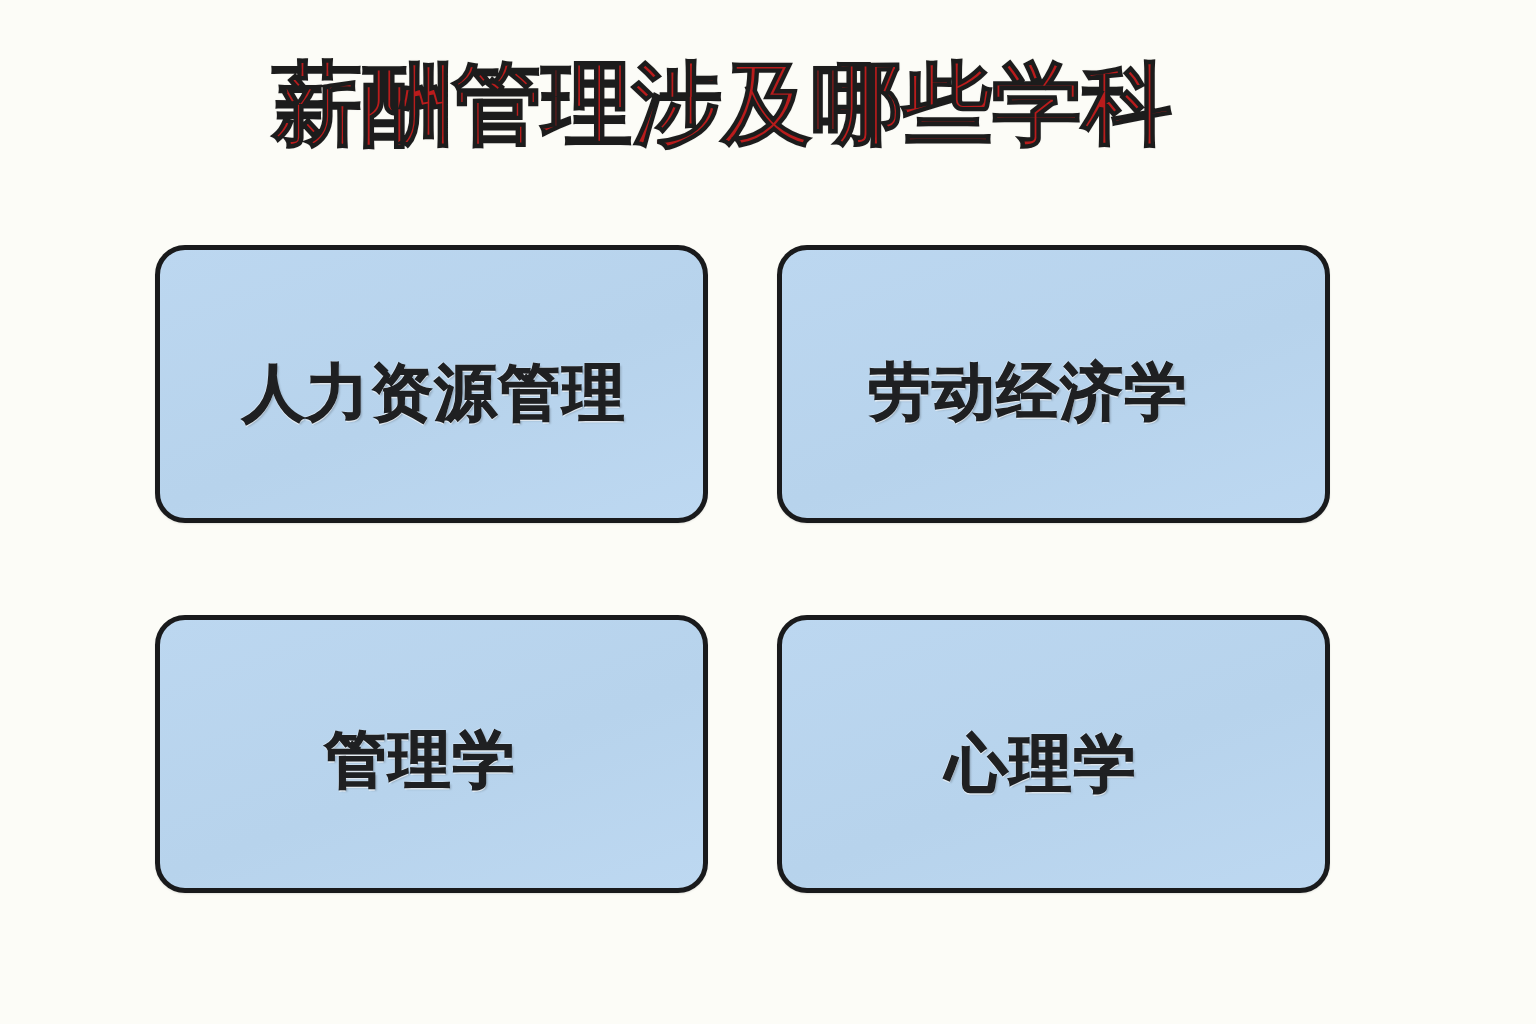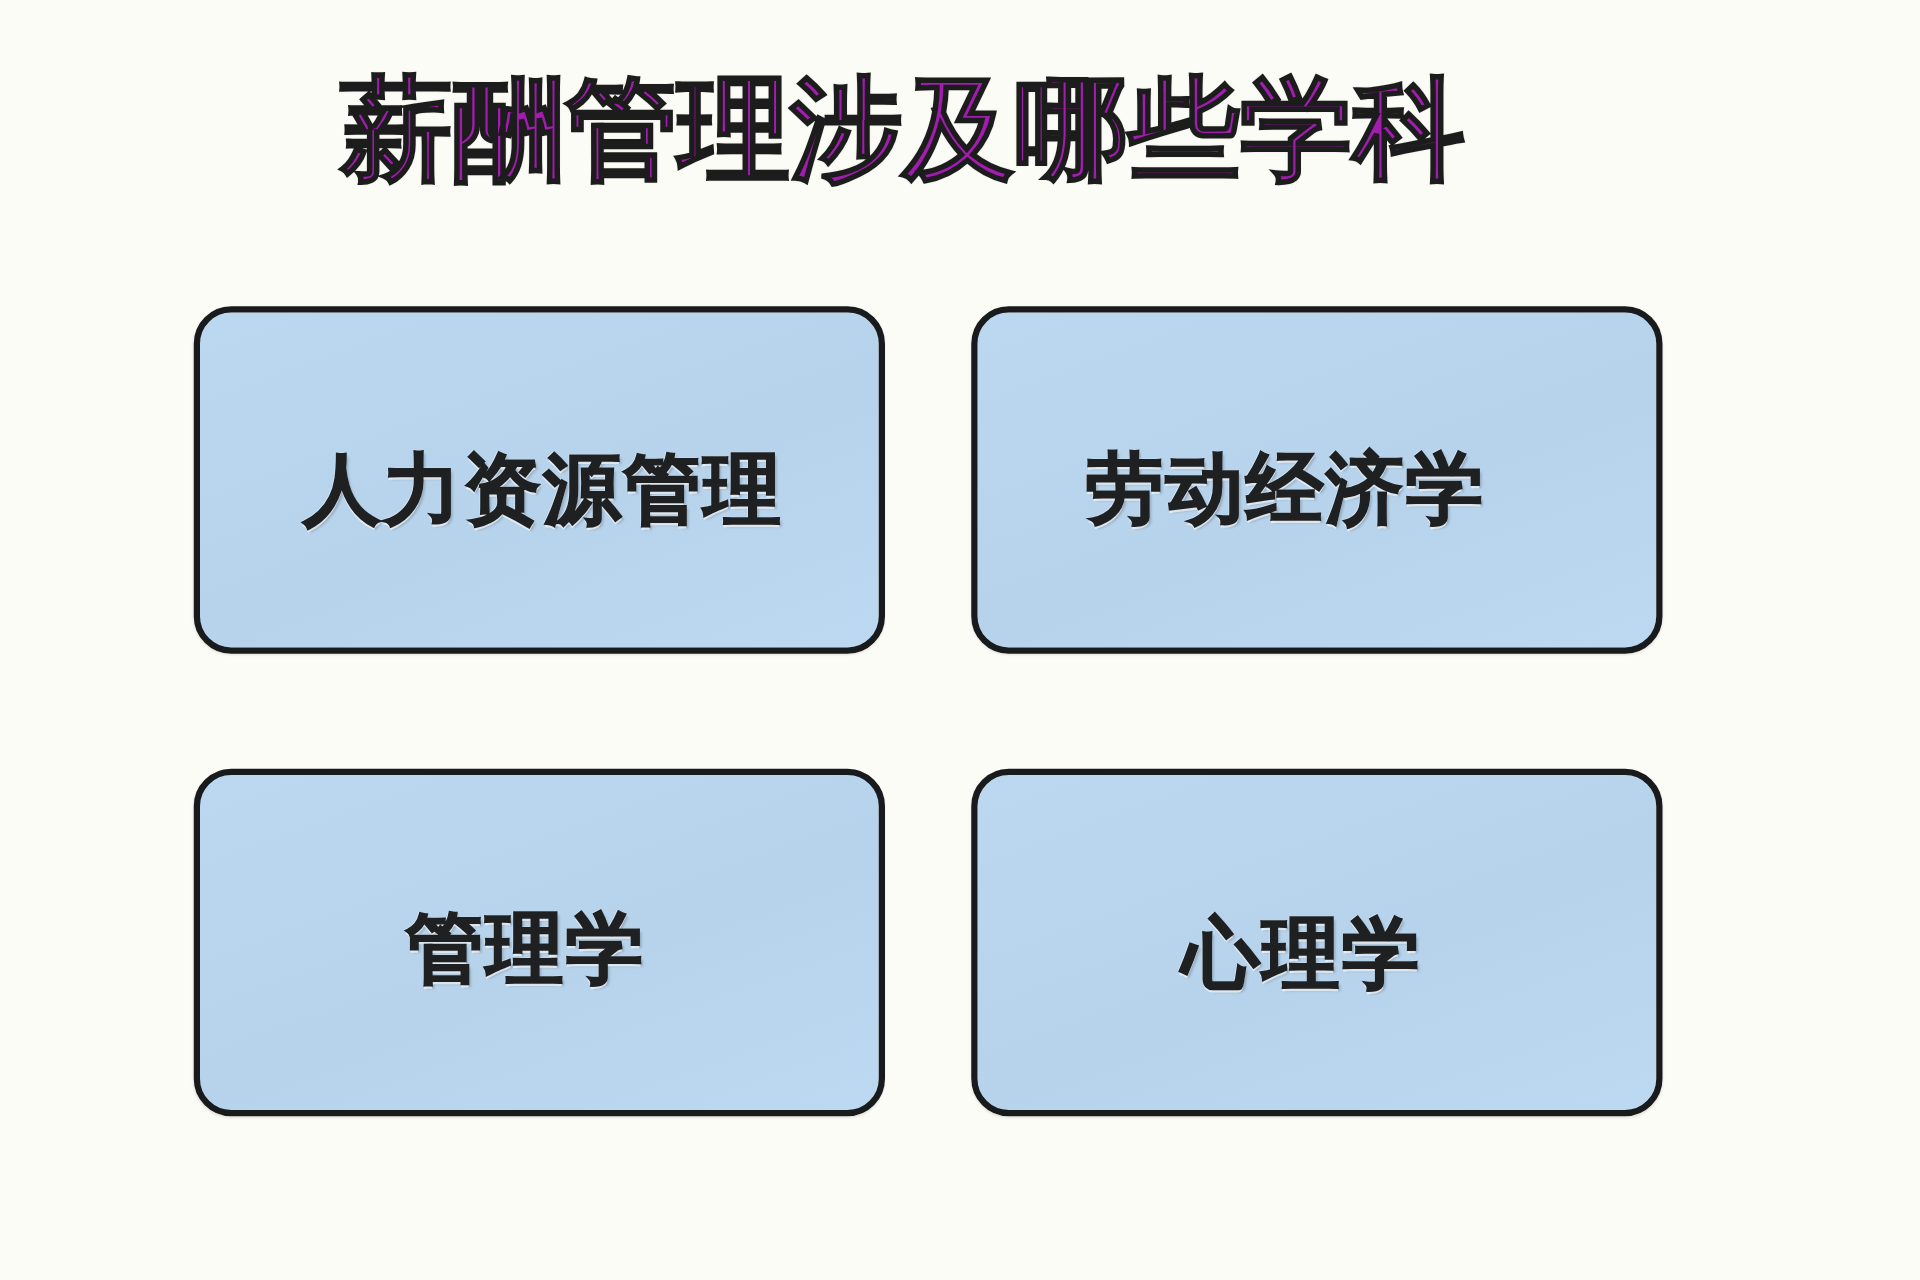--- a/index.html
+++ b/index.html
@@ -30,21 +30,21 @@
   .page-title {
     position: absolute;
     left: 0;
     top: 48px;
     width: 1444px;      
     text-align: center;
     font-size: 90px;
     line-height: 112px;
     font-weight: 700;
     letter-spacing: 0px;
-    color: #a21caf;
+    color: #b91c1c;
     white-space: nowrap;
     text-shadow:
       0 1px 0 rgba(255,255,255,0.55),
       1px 0 0 rgba(255,255,255,0.30),
       0 0 2px rgba(0,0,0,0.25);
     -webkit-text-stroke: 1.6px #1c1c1c;
   }
 
   
   .card-grid {

